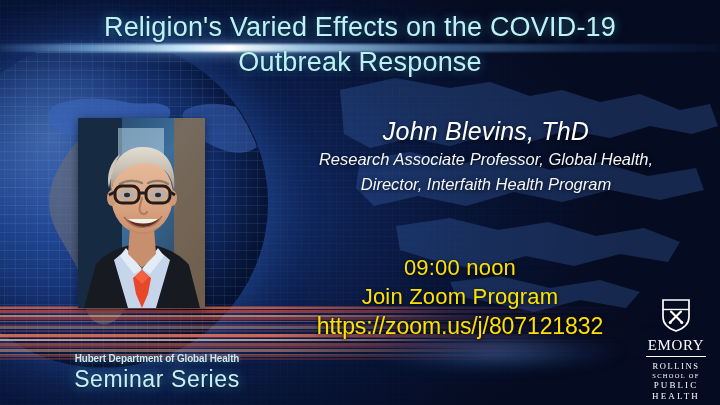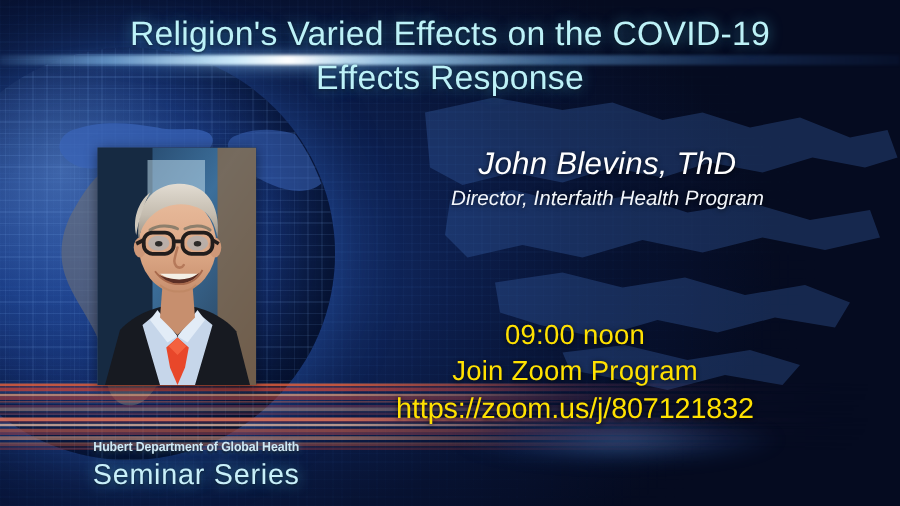--- a/index.html
+++ b/index.html
@@ -316,21 +316,21 @@
       </svg>
     </div>
   </div>
 
   <div class="light-streak-glow"></div>
   <div class="light-streak"></div>
   <div class="glow-lower"></div>
 
   <div class="title-wrap">
     <div class="title-line">Religion's Varied Effects on the COVID-19</div>
-    <div class="title-line">Effects Response</div>
+    <div class="title-line">Outbreak Response</div>
   </div>
 
   <div class="portrait">
     <svg viewBox="0 0 127 190" xmlns="http://www.w3.org/2000/svg" aria-hidden="true">
       <defs>
         <linearGradient id="bgWin" x1="0" y1="0" x2="1" y2="1">
           <stop offset="0%" stop-color="#1f3c5e"></stop>
           <stop offset="45%" stop-color="#3c6f9b"></stop>
           <stop offset="100%" stop-color="#24364c"></stop>
         </linearGradient>
@@ -393,20 +393,21 @@
       <path d="M48 101 C56 112 74 112 82 100 C74 106 56 107 48 101 Z" fill="#5b2f25"></path>
       <path d="M50 101 C58 107 73 107 80 101 Z" fill="#f4f0e6"></path>
       <path d="M46 99 C56 113 76 113 84 98" stroke="#a86a4d" stroke-width="1.4" fill="none"></path>
 
       <path d="M50 110 C58 117 72 117 79 110" stroke="#bb835f" stroke-width="1.6" fill="none" opacity=".6"></path>
     </svg>
   </div>
 
   <div class="speaker-block">
     <div class="speaker-name">John Blevins, ThD</div>
+    <div class="speaker-role">Research Associate Professor, Global Health,</div>
     <div class="speaker-role">Director, Interfaith Health Program</div>
   </div>
 
   <div class="event-block">
     <div class="event-line">09:00 noon</div>
     <div class="event-line">Join Zoom Program</div>
     <div class="event-link">https://zoom.us/j/807121832</div>
   </div>
 
   <div class="streak-band fade-right" id="streaks">
@@ -428,14 +429,32 @@
       <div class="s" style="top: 48px; height: 1px; opacity: 0.45; background: linear-gradient(90deg, rgb(240, 138, 92) 0%, rgb(240, 138, 92) 38%, rgba(120, 60, 90, 0.55) 66%, rgba(40, 30, 70, 0.1) 92%, transparent 100%);"></div>
       <div class="s" style="top: 49px; height: 2px; opacity: 0.38; background: linear-gradient(90deg, rgb(230, 96, 60) 0%, rgb(230, 96, 60) 38%, rgba(120, 60, 90, 0.55) 66%, rgba(40, 30, 70, 0.1) 92%, transparent 100%);"></div>
       <div class="s" style="top: 52px; height: 3px; opacity: 0.31; background: linear-gradient(90deg, rgb(201, 73, 63) 0%, rgb(201, 73, 63) 38%, rgba(120, 60, 90, 0.55) 66%, rgba(40, 30, 70, 0.1) 92%, transparent 100%);"></div>
     </div>
 
   <div class="series-brand">
     <div class="series-dept">Hubert Department of Global Health</div>
     <div class="series-name">Seminar Series</div>
   </div>
 
+  <div class="emory-logo">
+    <svg class="shield" width="30" height="34" viewBox="0 0 30 34" xmlns="http://www.w3.org/2000/svg">
+      <path d="M2 2 H28 V19 C28 27 21 31 15 33 C9 31 2 27 2 19 Z" fill="none" stroke="#ffffff" stroke-width="1.7"></path>
+      <path d="M2 11.5 H28" stroke="#ffffff" stroke-width="1.4"></path>
+      <g stroke="#ffffff" stroke-width="2.1" stroke-linecap="round">
+        <path d="M9.5 24 L20 13.5"></path>
+        <path d="M20.5 24 L10 13.5"></path>
+      </g>
+      <circle cx="9.2" cy="24.6" r="1.5" fill="#ffffff"></circle>
+      <circle cx="20.8" cy="24.6" r="1.5" fill="#ffffff"></circle>
+    </svg>
+    <div class="emory-word">EMORY</div>
+    <div class="emory-rule"></div>
+    <div class="emory-sub es1">ROLLINS</div>
+    <div class="emory-sub es2">SCHOOL OF</div>
+    <div class="emory-sub es3">PUBLIC</div>
+    <div class="emory-sub es3">HEALTH</div>
+  </div>
 
 </div>
 
 </body></html>

